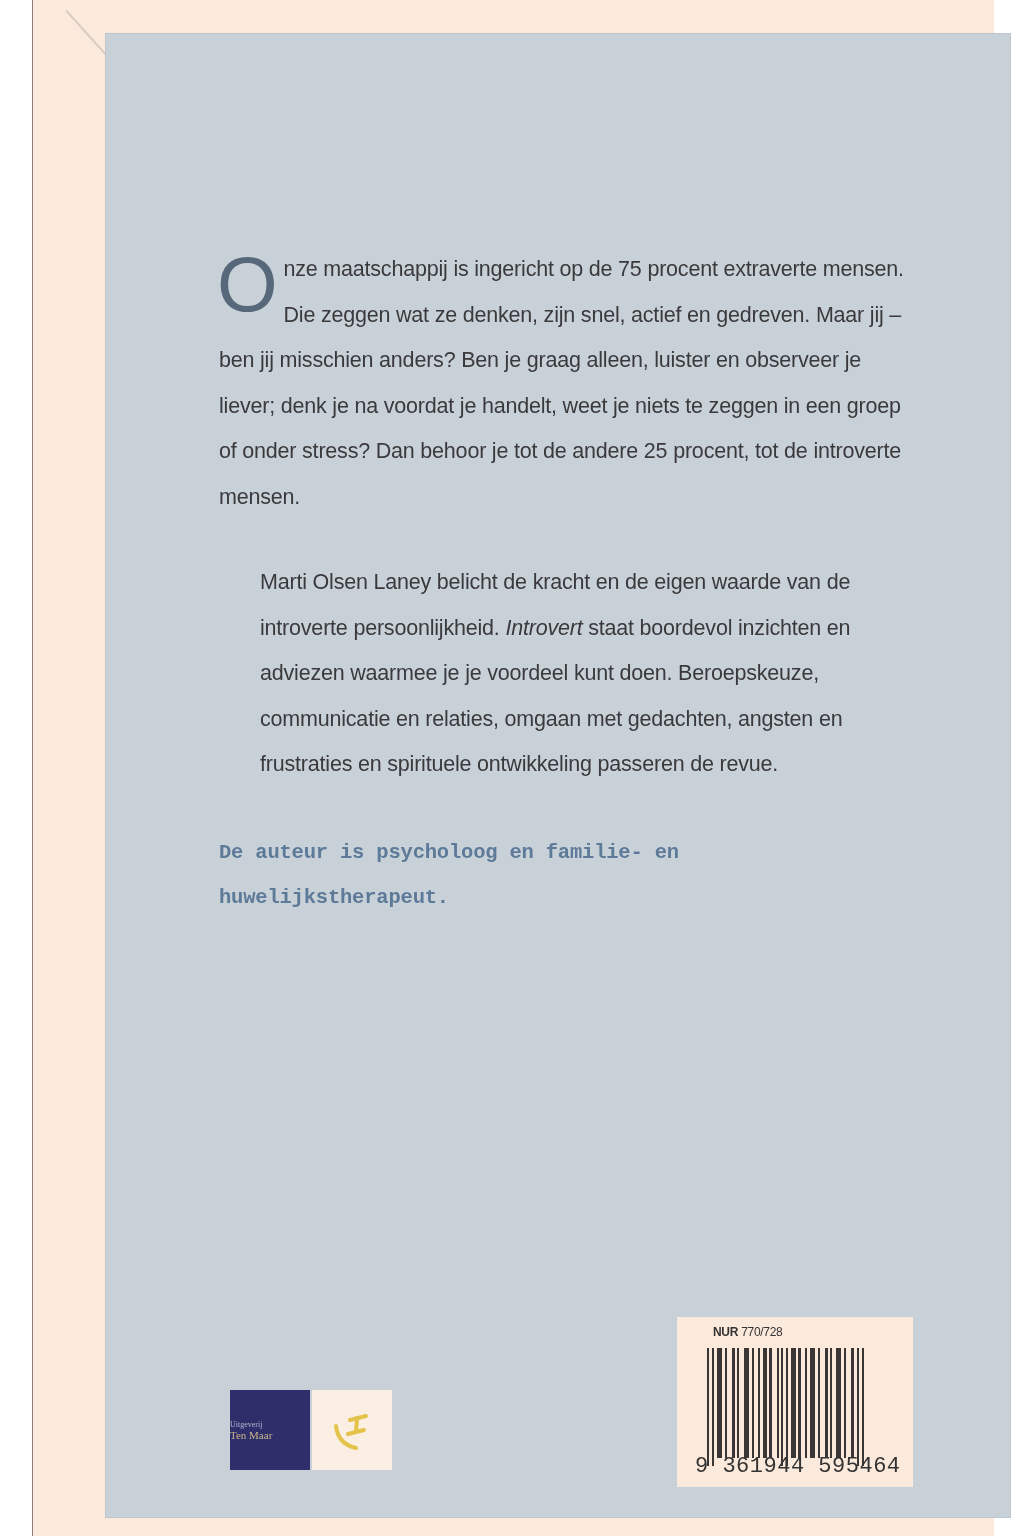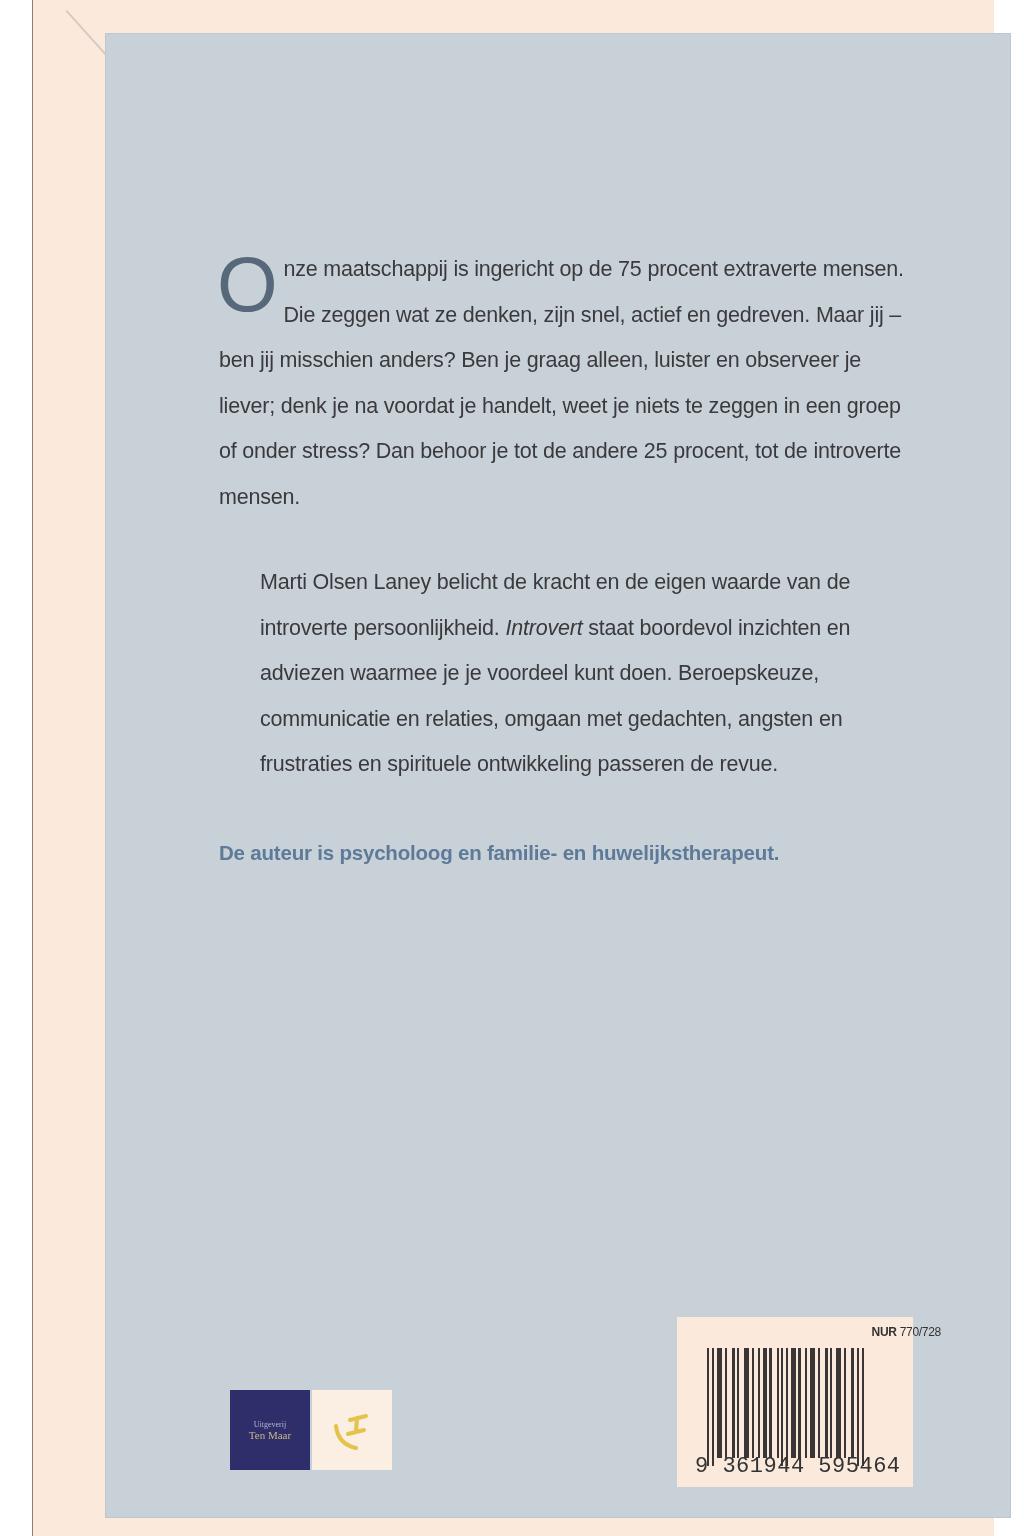--- a/index.html
+++ b/index.html
@@ -52,52 +52,53 @@
       margin: 6px 6px 0 -2px;
       font-weight: normal;
     }
     .italic { font-style: italic; }
     .author {
       color: #5d7a99;
       font-weight: bold;
       font-size: 20.5px;
       line-height: 45px;
       margin-top: 42px;
+      font-family: Liberation Mono, monospace;
     }
     .logos {
       position: absolute;
       left: 125px; top: 1357px;
       display: flex;
       gap: 2px;
     }
     .logo-publisher {
       width: 80px; height: 80px;
       background: #2e2f6a;
       color: #c9b48a;
       display: flex; flex-direction: column;
-      align-items: center; justify-content: center;
+      justify-content: center;
       font-family: "Liberation Serif", serif;
     }
     .logo-publisher .small { font-size: 8px; color: #b7b6cf; }
     .logo-publisher .big { font-size: 11px; }
     .logo-mark {
       width: 80px; height: 80px;
       background: #fbeee2;
       display: flex; align-items: center; justify-content: center;
     }
     .barcode-box {
       position: absolute;
       left: 572px; top: 1284px;
       width: 236px; height: 170px;
       background: #fbe9dc;
     }
     .nur {
       position: absolute;
-      top: 8px; left: 4px; width: 100%;
-      text-align: right;
+      top: 8px; left: 12px; width: 100%;
+      text-align: left;
       font-size: 12px;
       color: #333;
       letter-spacing: -0.3px;
       padding-left: 24px;
     }
     .nur b { font-weight: bold; }
     .bars {
       position: absolute;
       left: 30px; top: 31px;
       width: 186px; height: 110px;

